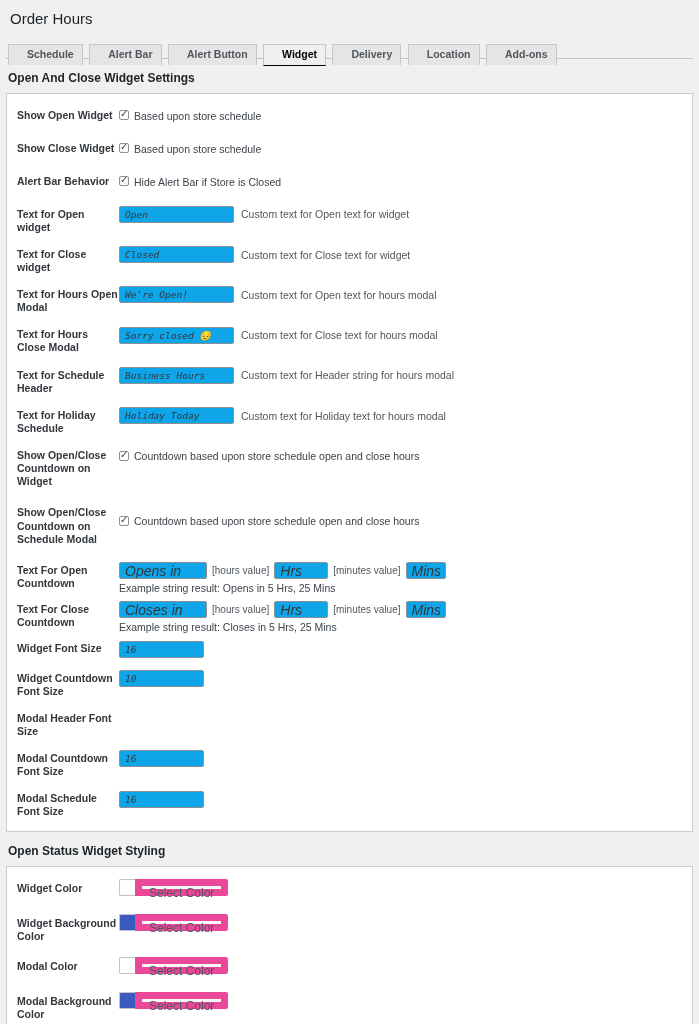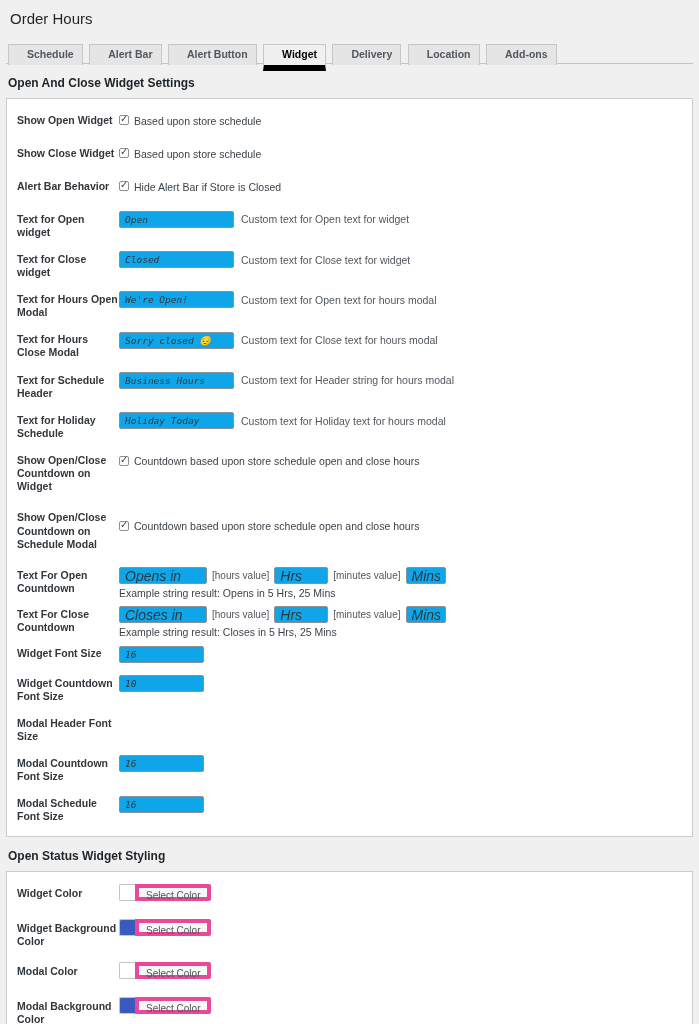--- a/index.html
+++ b/index.html
@@ -25,21 +25,21 @@
     padding: 4px 8px 4px 18px;
     margin: 0 2px -1px 0;
     font-size: 10.5px; font-weight: bold; color: #50575e;
     cursor: pointer;
     position: relative; top: 7px;
     line-height: 1.1;
   }
   .nav-tab.active {
     background: #f0f0f1;
     color: #000;
-    border-bottom: 6px solid #000000;
+    border-bottom: 1px solid #000000;
   }
   
   .section-heading {
     font-size: 12px; font-weight: bold; color: #1d2327;
     margin: 12px 0 8px 2px;
   }
   
   .card {
     background: #fff;
     border: 1px solid #c9cdd1;
@@ -104,23 +104,23 @@
   .color-row { margin-bottom: 14px; }
   .color-control { display: inline-flex; cursor: pointer; }
   .color-swatch {
     width: 16px; height: 17px;
     border: 1px solid #c3c4c7; border-right: none;
     border-radius: 2px 0 0 2px;
   }
   .select-color-btn {
     height: 17px;
     background: #f6f7f7;
-    border: 4px solid #ec4899;
+    border: 7px solid #ec4899;
     border-radius: 0 2px 2px 0;
-    font-size: 10px; color: #50575e;
+    font-size: 12px; color: #50575e;
     padding: 0 7px; line-height: 15px;
     font-family: "Liberation Sans", sans-serif;
   }
 </style>
 </head>
 <body>
 
 <div class="wrap">
 
   <h1 class="page-title">Order Hours</h1>

